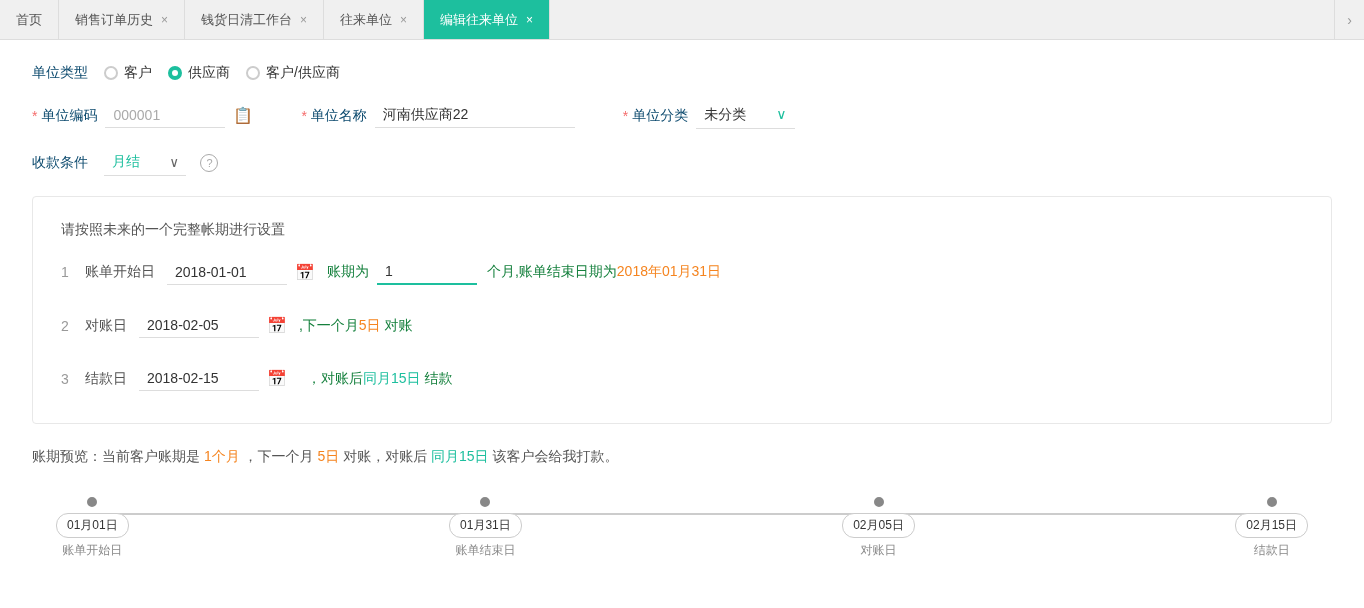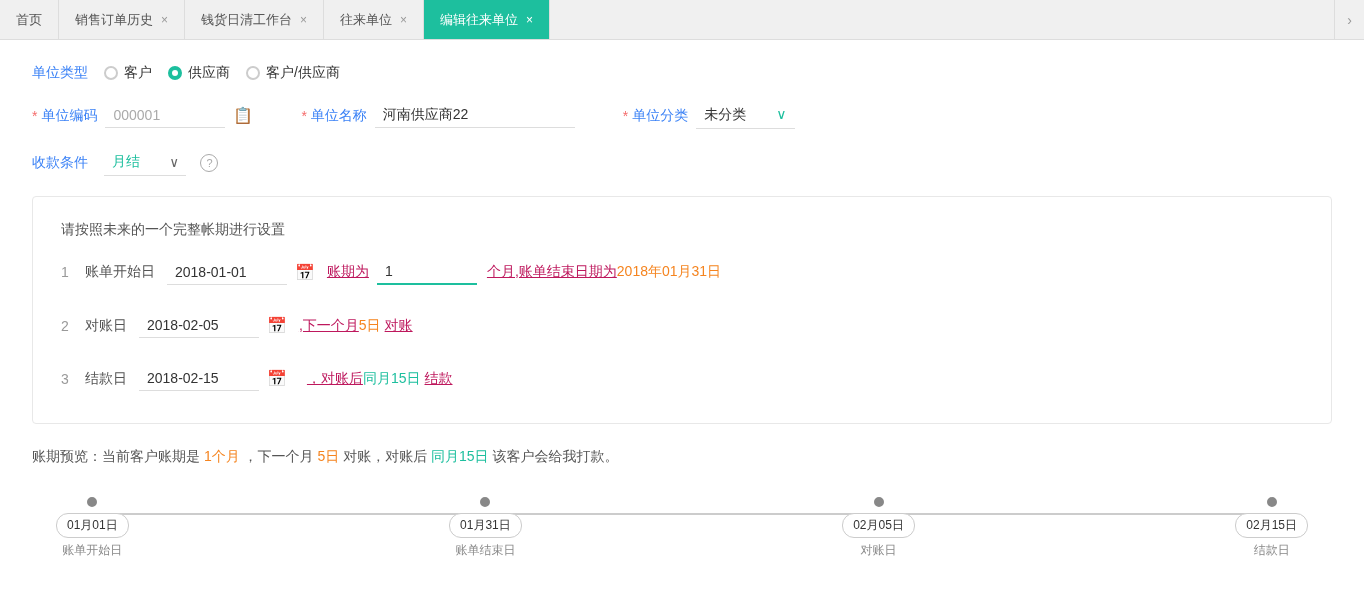--- a/index.html
+++ b/index.html
@@ -21,21 +21,21 @@
     .tab.active { background: #1dbf9e; color: #fff; }
     .tab.active .close-btn { color: #fff; }
     .tab-home { padding: 0 16px; display: flex; align-items: center; font-size: 13px; color: #555; border-right: 1px solid #ddd; cursor: pointer; }
     .tab-arrow { margin-left: auto; display: flex; align-items: center; padding: 0 12px; color: #999; cursor: pointer; border-left: 1px solid #ddd; }
 
     
     .main-content { background: #fff; padding: 24px 32px; height: calc(100vh - 40px); overflow-y: auto; }
 
     
     .form-row { display: flex; align-items: center; margin-bottom: 20px; flex-wrap: wrap; gap: 8px; }
-    .form-label { color: #3b82f6; margin-right: 8px; white-space: nowrap; }
+    .form-label { color: #0c4a6e; margin-right: 8px; white-space: nowrap; }
     .required-star { color: #f56c6c; margin-right: 4px; }
     .radio-group { display: flex; align-items: center; gap: 16px; }
     .radio-item { display: flex; align-items: center; gap: 6px; cursor: pointer; font-size: 14px; }
     .radio-circle { width: 14px; height: 14px; border-radius: 50%; border: 2px solid #ccc; display: inline-block; flex-shrink: 0; }
     .radio-circle.checked { border-color: #1dbf9e; background: #1dbf9e; position: relative; }
     .radio-circle.checked::after { content: ''; position: absolute; top: 2px; left: 2px; width: 6px; height: 6px; border-radius: 50%; background: #fff; }
 
     .form-field { display: flex; align-items: center; margin-right: 40px; }
     .input-box {
       border: none; border-bottom: 1px solid #ddd; padding: 4px 8px;
@@ -58,21 +58,21 @@
     .settings-box {
       border: 1px solid #e8e8e8; border-radius: 4px; padding: 24px 28px;
       background: #fff; margin-bottom: 20px;
     }
     .settings-title { font-size: 14px; color: #555; margin-bottom: 20px; }
 
     .settings-row { display: flex; align-items: center; margin-bottom: 28px; }
     .step-num { width: 24px; color: #999; font-size: 14px; flex-shrink: 0; }
     .step-label { color: #555; margin-right: 12px; white-space: nowrap; flex-shrink: 0; }
     .step-value { border: none; border-bottom: 1px solid #ddd; padding: 4px 8px; font-size: 14px; color: #333; min-width: 100px; background: transparent; outline: none; }
-    .step-suffix { color: #be185d; margin-left: 6px; white-space: nowrap; text-decoration: underline; }
+    .step-suffix { color: #15803d; margin-left: 6px; white-space: nowrap; }
     .highlight-orange { color: #f5841f; }
     .highlight-teal { color: #1dbf9e; }
 
     
     .preview-text { font-size: 14px; color: #555; margin-bottom: 28px; line-height: 1.8; }
     .timeline-point { display: flex; flex-direction: column; align-items: center; }
     .point-circle {
       width: 10px; height: 10px; border-radius: 50%;
       background: #fff; border: 2px solid #ccc;
       margin-bottom: 6px;

